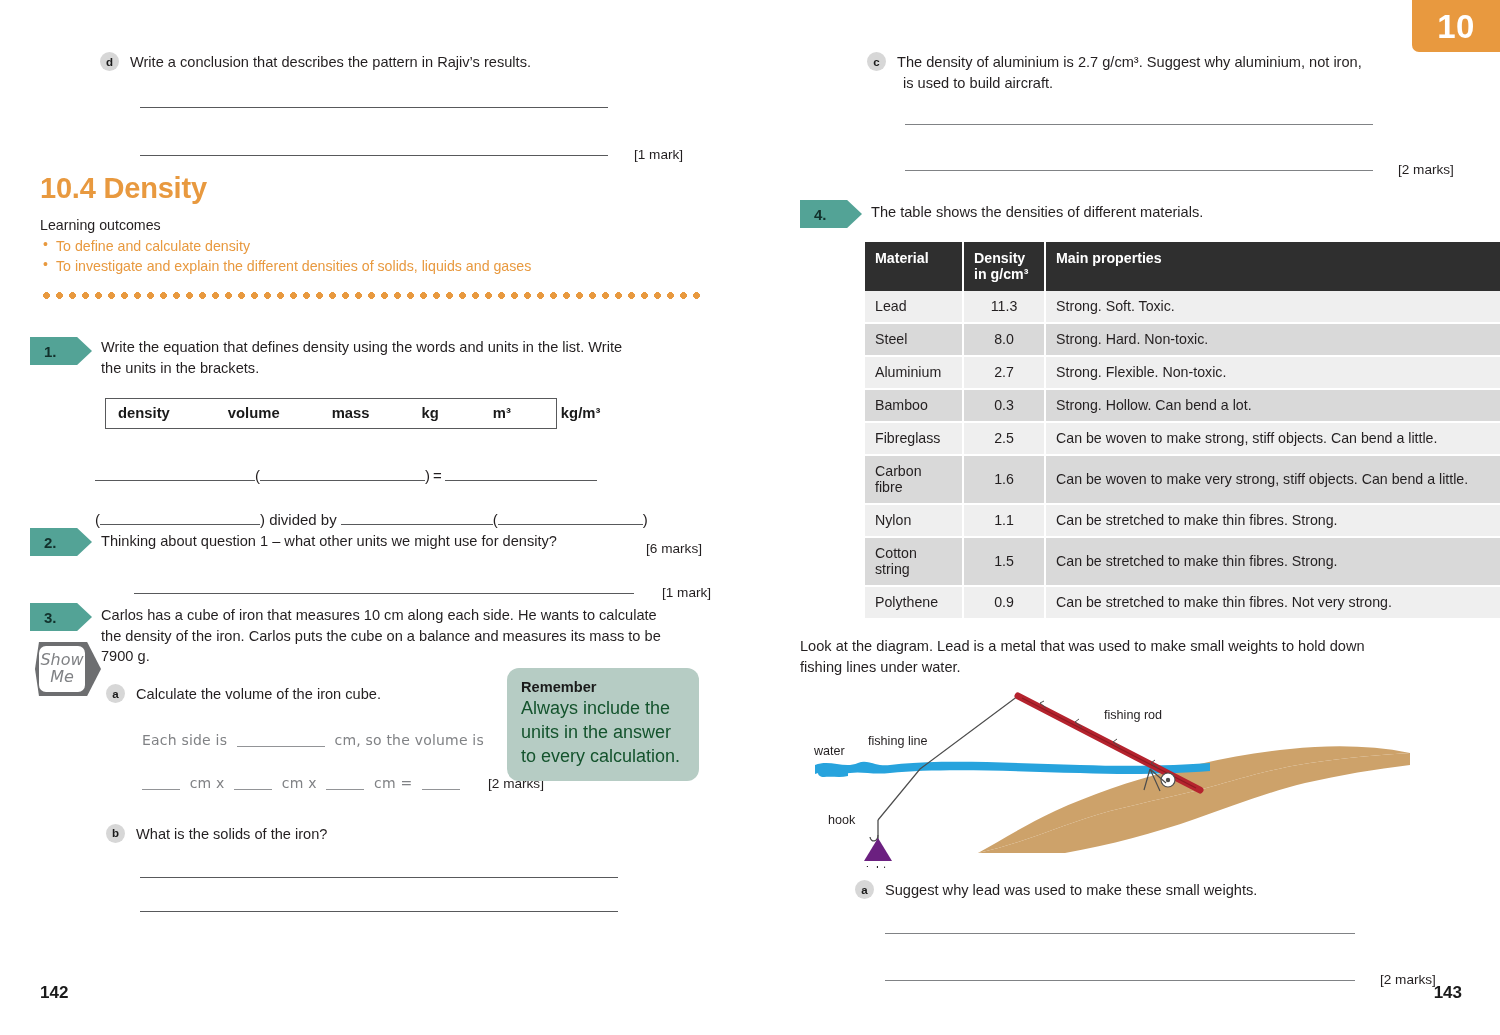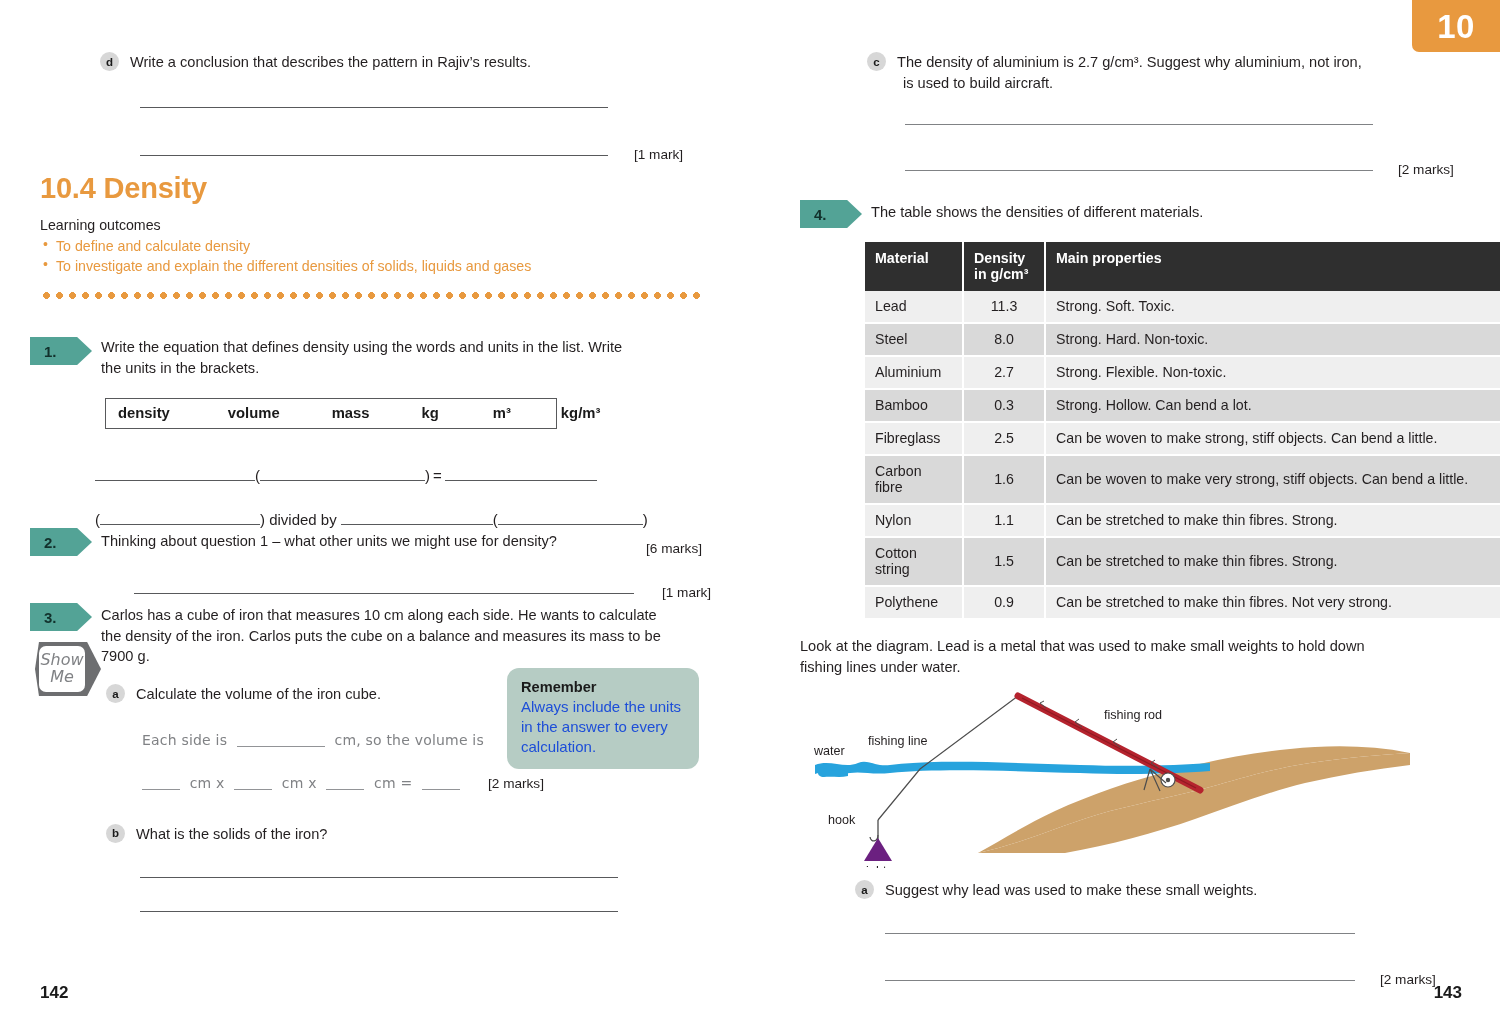--- a/index.html
+++ b/index.html
@@ -130,21 +130,21 @@
     display: inline-block; border-bottom: 1.2px solid #929497;
     height: 13px; vertical-align: -2px;
   }
 
   
   .remember {
     background: #b6ccc4; border-radius: 12px;
     padding: 11px 10px 13px 14px;
   }
   .remember h4 { font-size: 14.6px; font-weight: bold; color: #1a1a1a; margin-bottom: 2px; }
-  .remember p  { font-size: 15px; line-height: 1.32; color: #1d4ed8; }
+  .remember p  { font-size: 18px; line-height: 1.32; color: #14532d; }
 
   
   table.density { border-collapse: collapse; width: 100%; }
   table.density th {
     background: #2f2f2f; color: #ffffff;
     font-size: 14.2px; font-weight: bold; text-align: left;
     padding: 8px 10px 9px 10px; vertical-align: top;
     border-right: 2px solid #ffffff;
   }
   table.density th:last-child { border-right: none; }

